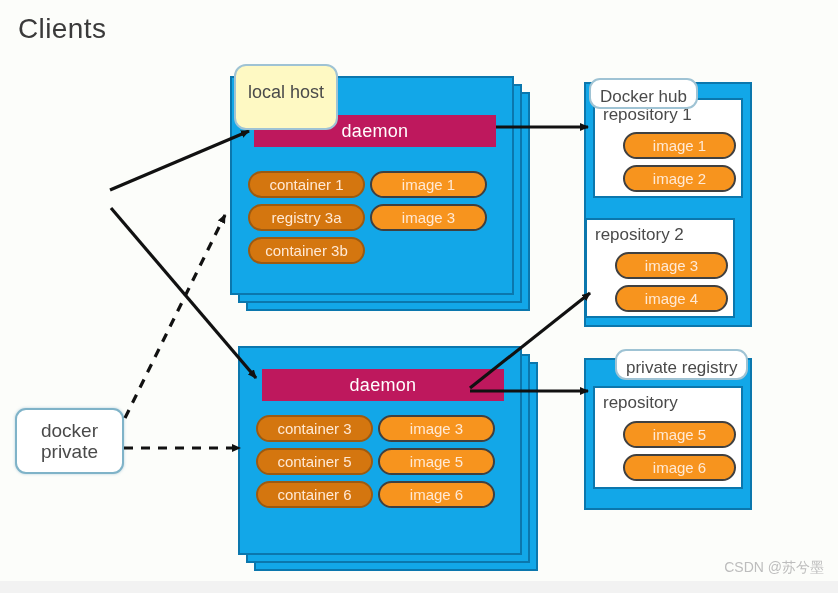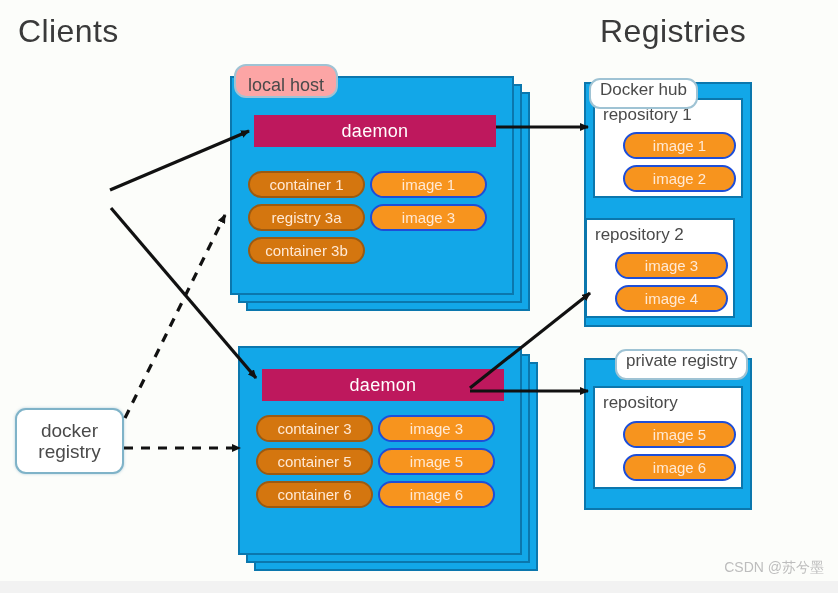--- a/index.html
+++ b/index.html
@@ -18,21 +18,21 @@
   #bottom-strip {
     position: absolute;
     left: 0; bottom: 0;
     width: 838px; height: 12px;
     background: #f2f2f2;
   }
 
   
   .section-heading {
     position: absolute;
-    font-size: 32px;
+    font-size: 28px;
     color: #3a3a3a;
     letter-spacing: 0.4px;
     white-space: nowrap;
   }
   #heading-clients   { left: 18px;  top: 13px; }
   #heading-hosts     { left: 348px; top: 13px; }
   #heading-registries{ left: 600px; top: 13px; }
 
   
   .client-box {
@@ -62,26 +62,26 @@
   }
   .host-card {
     position: absolute;
     left: 0; top: 0;
     background: #12a7e8;
     border: 2px solid #0b77ad;
     box-sizing: border-box;
   }
   .host-tab {
     position: absolute;
-    background: #fca5a5;
+    background: #fef9c3;
     border: 2px solid #9fc3d4;
     border-radius: 12px;
     display: flex;
-    align-items: flex-end;
-    padding: 0 12px;
+    align-items: flex-start;
+    padding: 16px 12px;
     color: #4a4a4a;
     font-size: 18px;
     height: 30px;
     white-space: nowrap;
     z-index: 6;
   }
   .daemon-bar {
     position: absolute;
     background: #be185d;
     display: flex;
@@ -96,36 +96,36 @@
     border-radius: 14px;
     display: flex;
     align-items: center;
     justify-content: center;
     color: #ffe9d5;
     font-size: 15px;
     height: 27px;
     box-sizing: border-box;
   }
   .pill-container { background: #d4760f; border: 2px solid #9c5a11; }
-  .pill-image     { background: #f7941e; border: 2px solid #1d4ed8; }
+  .pill-image     { background: #f7941e; border: 2px solid #404040; }
 
   
   .registry-card {
     position: absolute;
     background: #12a7e8;
     border: 2px solid #0b77ad;
     box-sizing: border-box;
   }
   .registry-tab {
     position: absolute;
     background: #ffffff;
     border: 2px solid #9fc3d4;
     border-radius: 11px;
     display: flex;
-    align-items: flex-start;
+    align-items: flex-end;
     padding: 0 9px;
     color: #4a4a4a;
     font-size: 17px;
     height: 27px;
     white-space: nowrap;
     z-index: 6;
   }
   .repo-box {
     position: absolute;
     background: #ffffff;
@@ -158,23 +158,22 @@
     color: #bdbdbd;
     white-space: nowrap;
   }
 </style>
 </head>
 <body>
 
 <div id="canvas">
 
   <div class="section-heading" id="heading-clients">Clients</div>
-  <div class="section-heading" id="heading-registries">Registries</div>
-
-  <div class="client-box" id="client-docker-machine">docker registry</div>
+
+  <div class="client-box" id="client-docker-machine">docker private</div>
 
   <div class="host-stack" style="left:230px; top:76px; width:300px; height:235px;">
     <div class="host-shadow" style="left:16px; top:16px; width:284px; height:219px;"></div>
     <div class="host-shadow" style="left:8px; top:8px; width:284px; height:219px;"></div>
     <div class="host-card" style="width:284px; height:219px;"></div>
 
     <div class="daemon-bar" style="left:24px; top:39px; width:242px; height:32px;">
       <span>daemon</span>
     </div>
 

